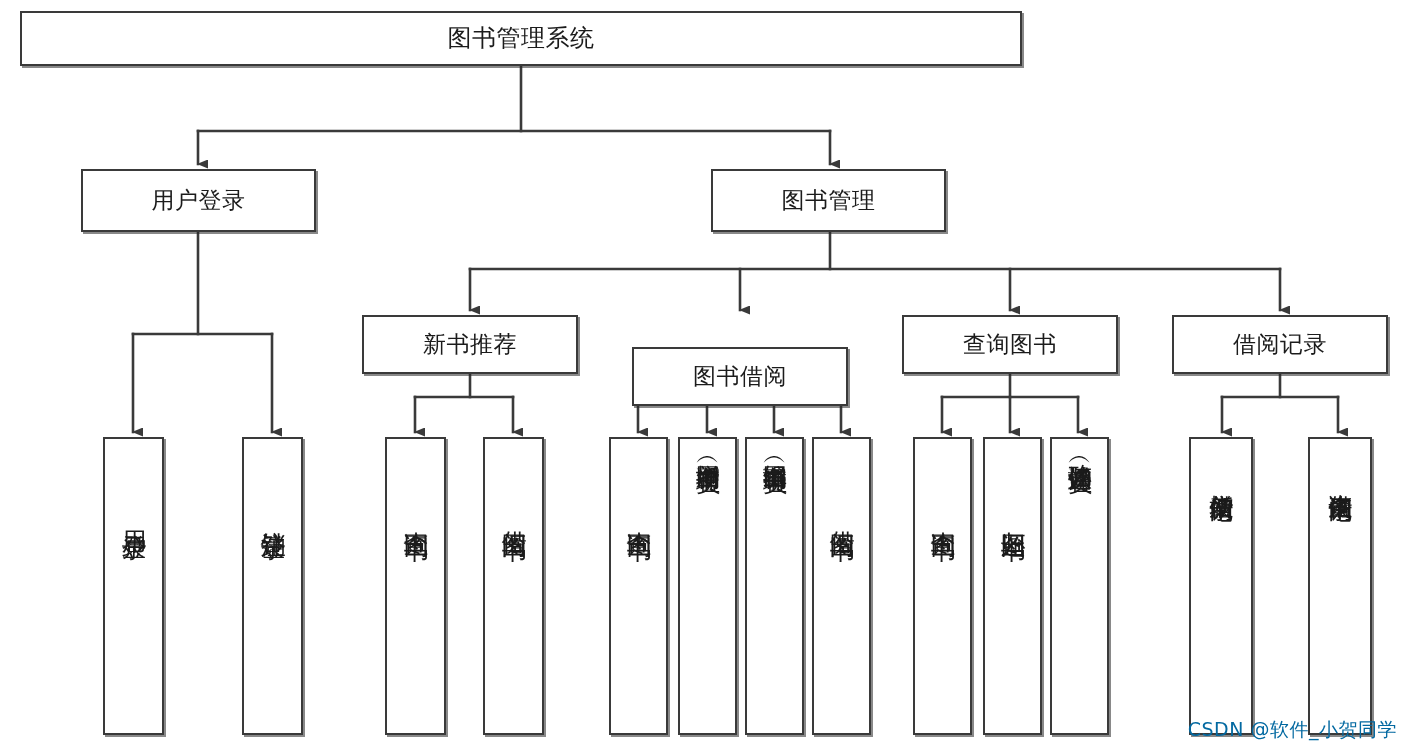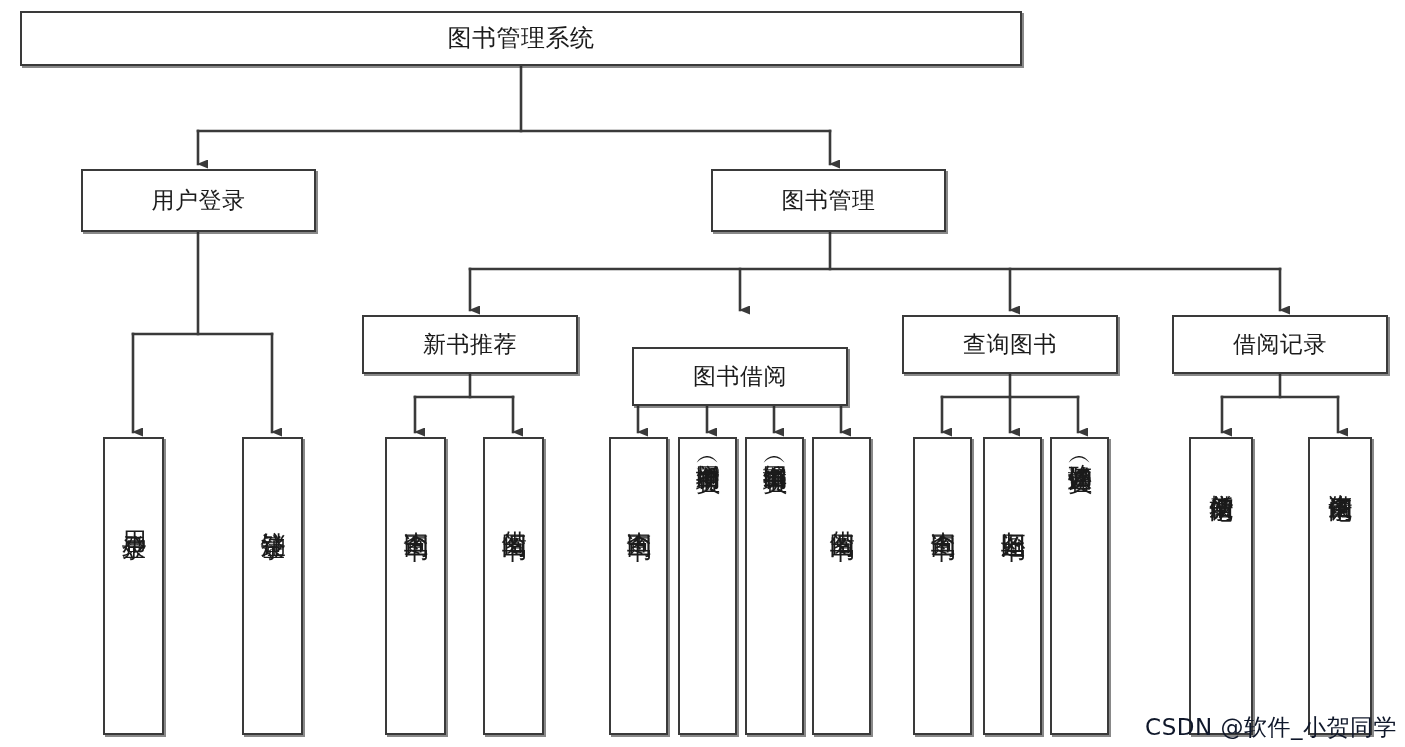--- a/index.html
+++ b/index.html
@@ -66,22 +66,22 @@
     white-space: nowrap;
   }
   .node.vert.tall-text .label {
     font-size: 24px;
     letter-spacing: 1px;
   }
   #watermark {
     position: absolute;
     right: 8px;
     bottom: 4px;
-    font-size: 23px;
-    color: #0f172a;
+    font-size: 19px;
+    color: #0369a1;
     letter-spacing: 0.5px;
     white-space: nowrap;
     font-family: "DejaVu Sans", "Liberation Sans", sans-serif;
   }
 </style>
 </head>
 <body>
 
 <div id="diagram-root">
 

